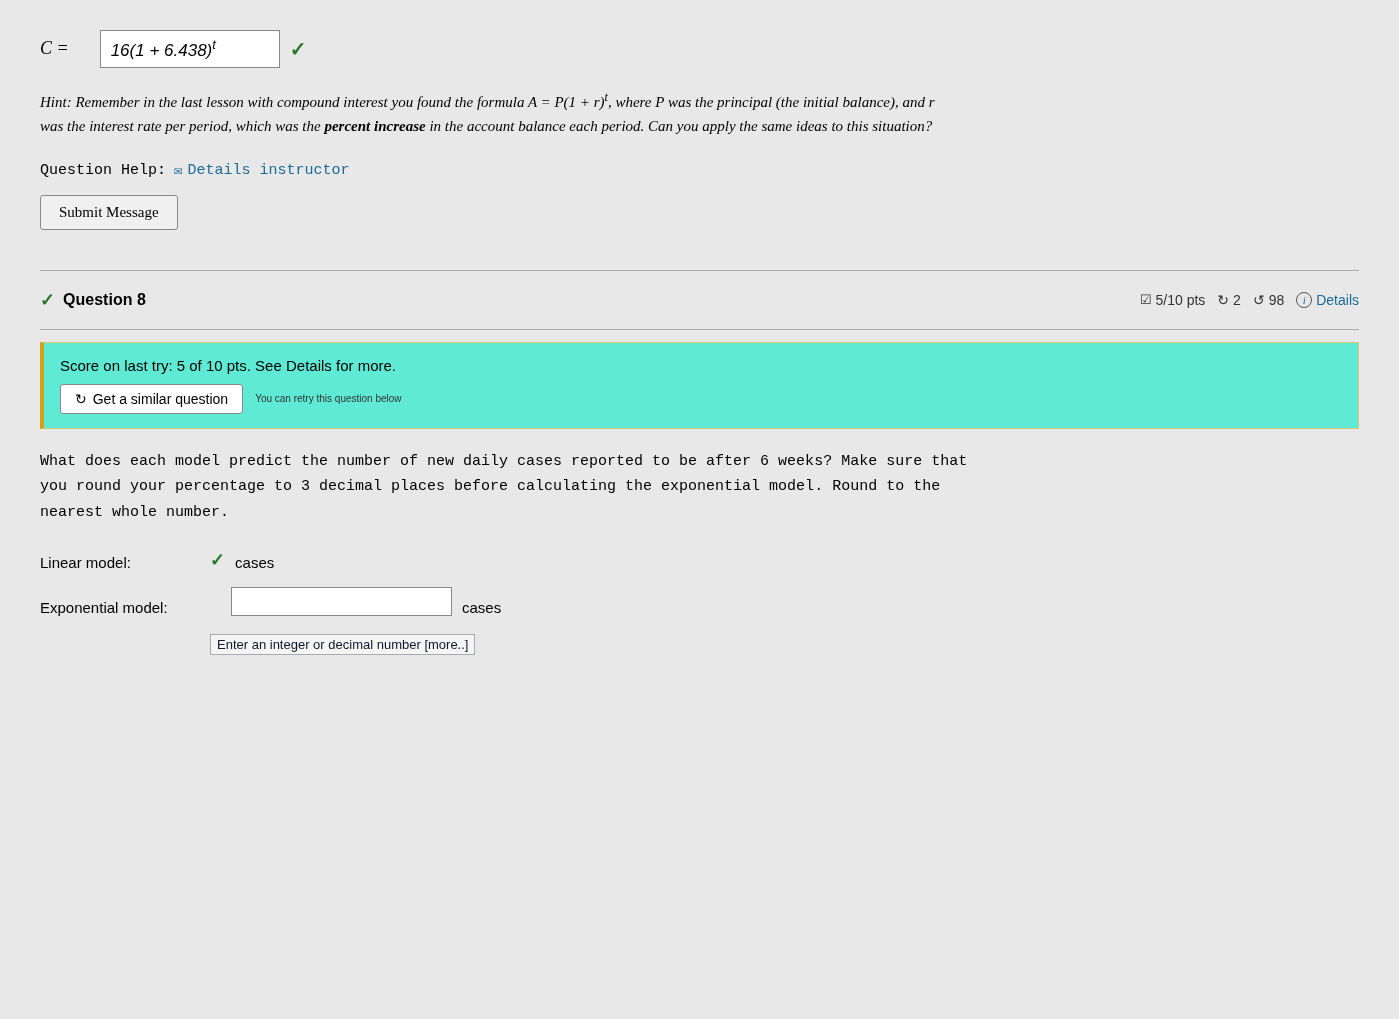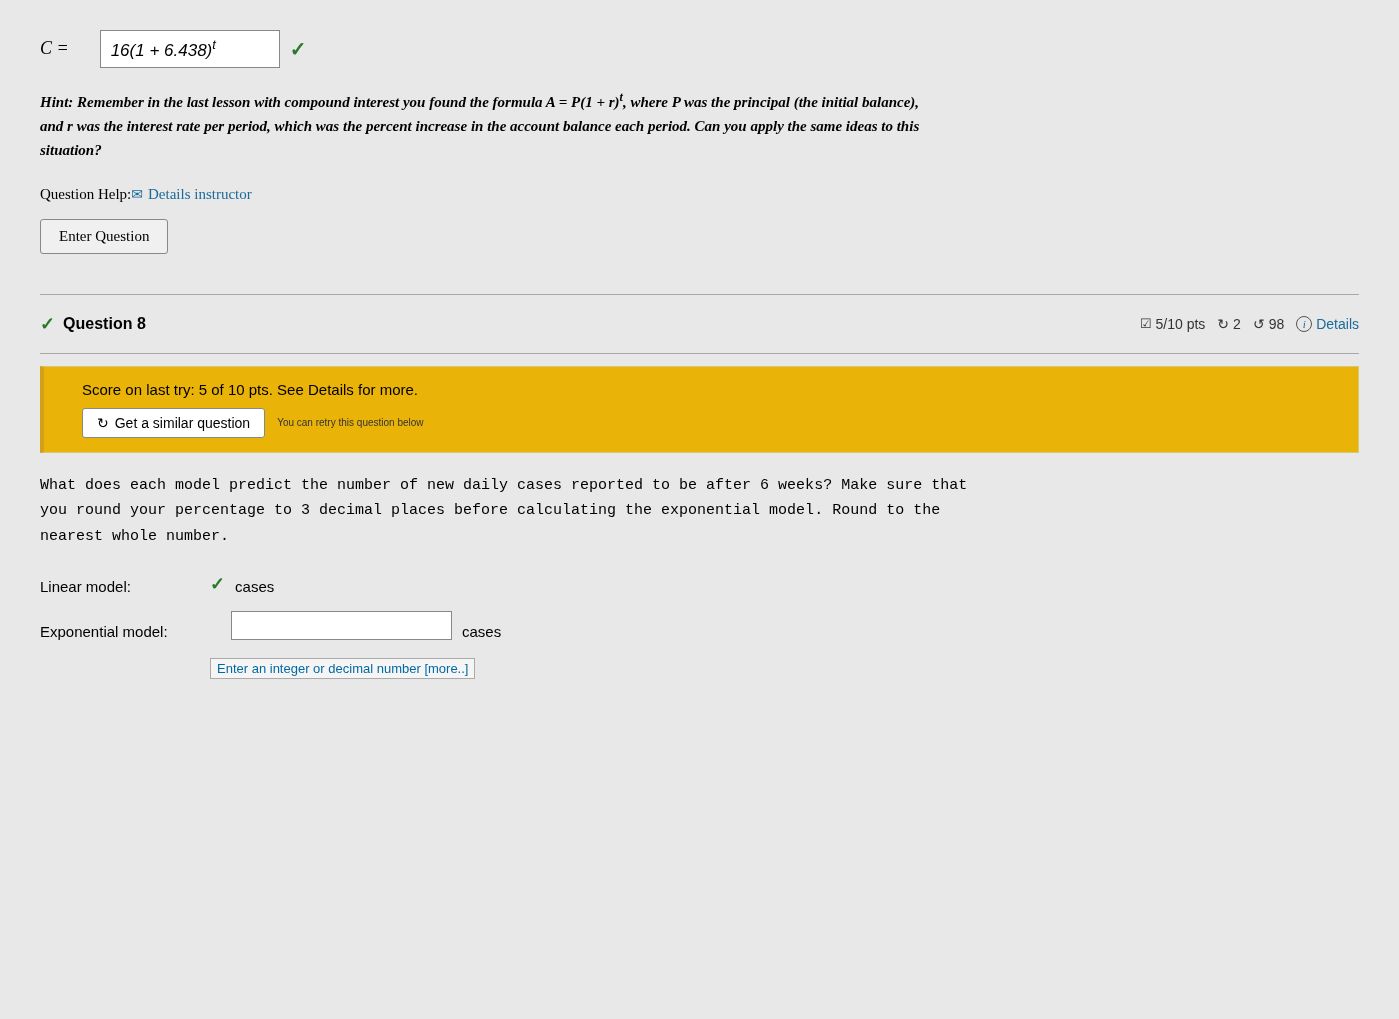--- a/index.html
+++ b/index.html
@@ -43,29 +43,29 @@
       font-weight: bold;
     }
 
     .hint-text {
       font-size: 15px;
       font-family: Georgia, serif;
       font-style: italic;
       line-height: 1.6;
       margin-bottom: 24px;
       max-width: 900px;
-      font-weight: bold;
     }
 
     .question-help {
       display: flex;
       align-items: center;
+      gap: 8px;
       margin-bottom: 16px;
       font-size: 15px;
-      font-family: Liberation Serif, serif;
+      font-family: Liberation Mono, monospace;
     }
 
     .question-help-label {
       font-weight: normal;
     }
 
     .message-instructor-link {
       color: #1a6b9a;
       text-decoration: none;
       display: flex;
@@ -156,24 +156,24 @@
       width: 16px;
       height: 16px;
       border: 1px solid #555;
       border-radius: 50%;
       font-size: 11px;
       font-family: serif;
       font-style: italic;
     }
 
     .score-box {
-      background-color: #eab308;
+      background-color: #5eead4;
       border: 1px solid #d4c870;
       border-left: 4px solid #d4a017;
-      padding: 14px 38px;
+      padding: 14px 16px;
       margin: 12px 0 20px 0;
       font-size: 15px;
       font-family: Arial, sans-serif;
     }
 
     .score-text {
       margin-bottom: 10px;
     }
 
     .similar-question-btn {
@@ -233,21 +233,21 @@
 
     .answer-checkmark {
       color: #2a7a2a;
       font-size: 18px;
       font-weight: bold;
     }
 
     .hint-note {
       font-size: 13px;
       font-family: Arial, sans-serif;
-      color: #0369a1;
+      color: #0f172a;
       margin-top: 2px;
       border: 1px solid #aaa;
       padding: 2px 6px;
       background: #f5f5f5;
       display: inline-block;
     }
   </style>
 </head>
 <body>
 
@@ -270,21 +270,21 @@
   
   <div class="question-help">
     <span class="question-help-label">Question Help:</span>
     <a class="message-instructor-link">
       <span class="mail-icon">✉</span>
       <span>Details instructor</span>
     </a>
   </div>
 
   
-  <button class="submit-btn">Enter Question</button>
+  <button class="submit-btn">Submit Message</button>
 
   <hr class="divider">
 
   
   <div class="question-header">
     <div class="question-title">
       <span class="question-checkmark">✓</span>
       <span>Question 8</span>
     </div>
     <div class="question-meta">

